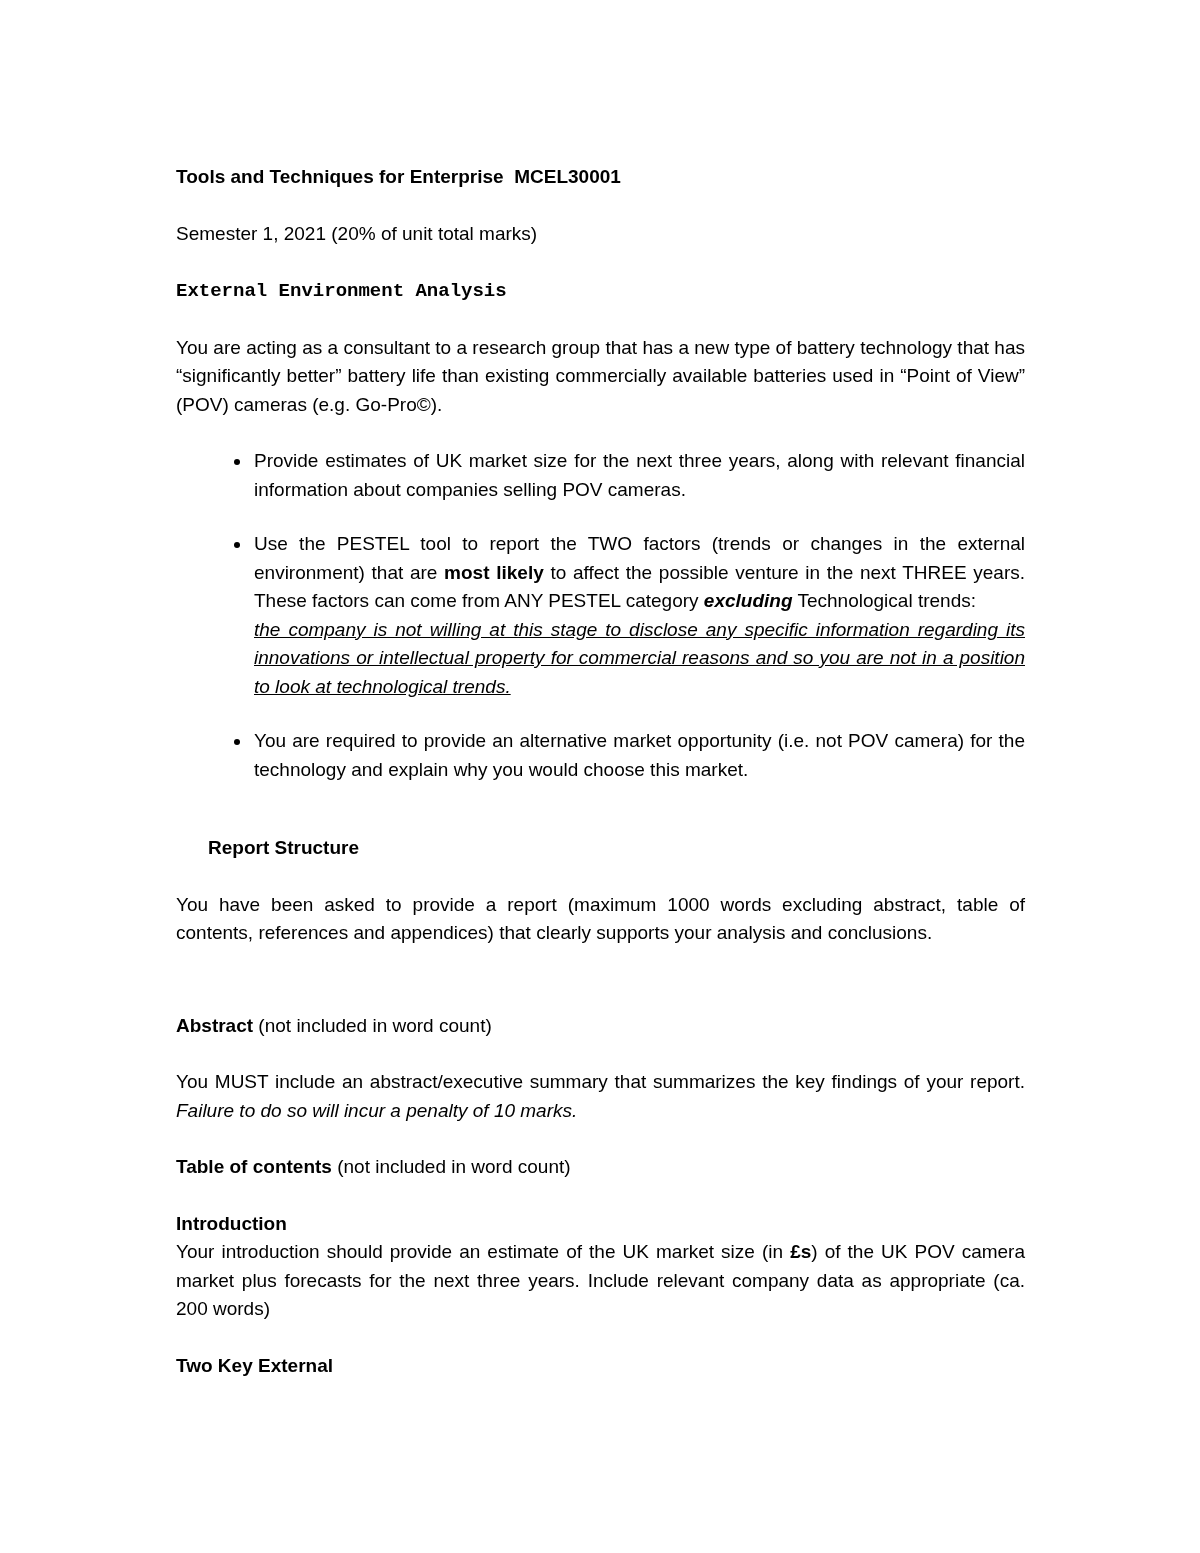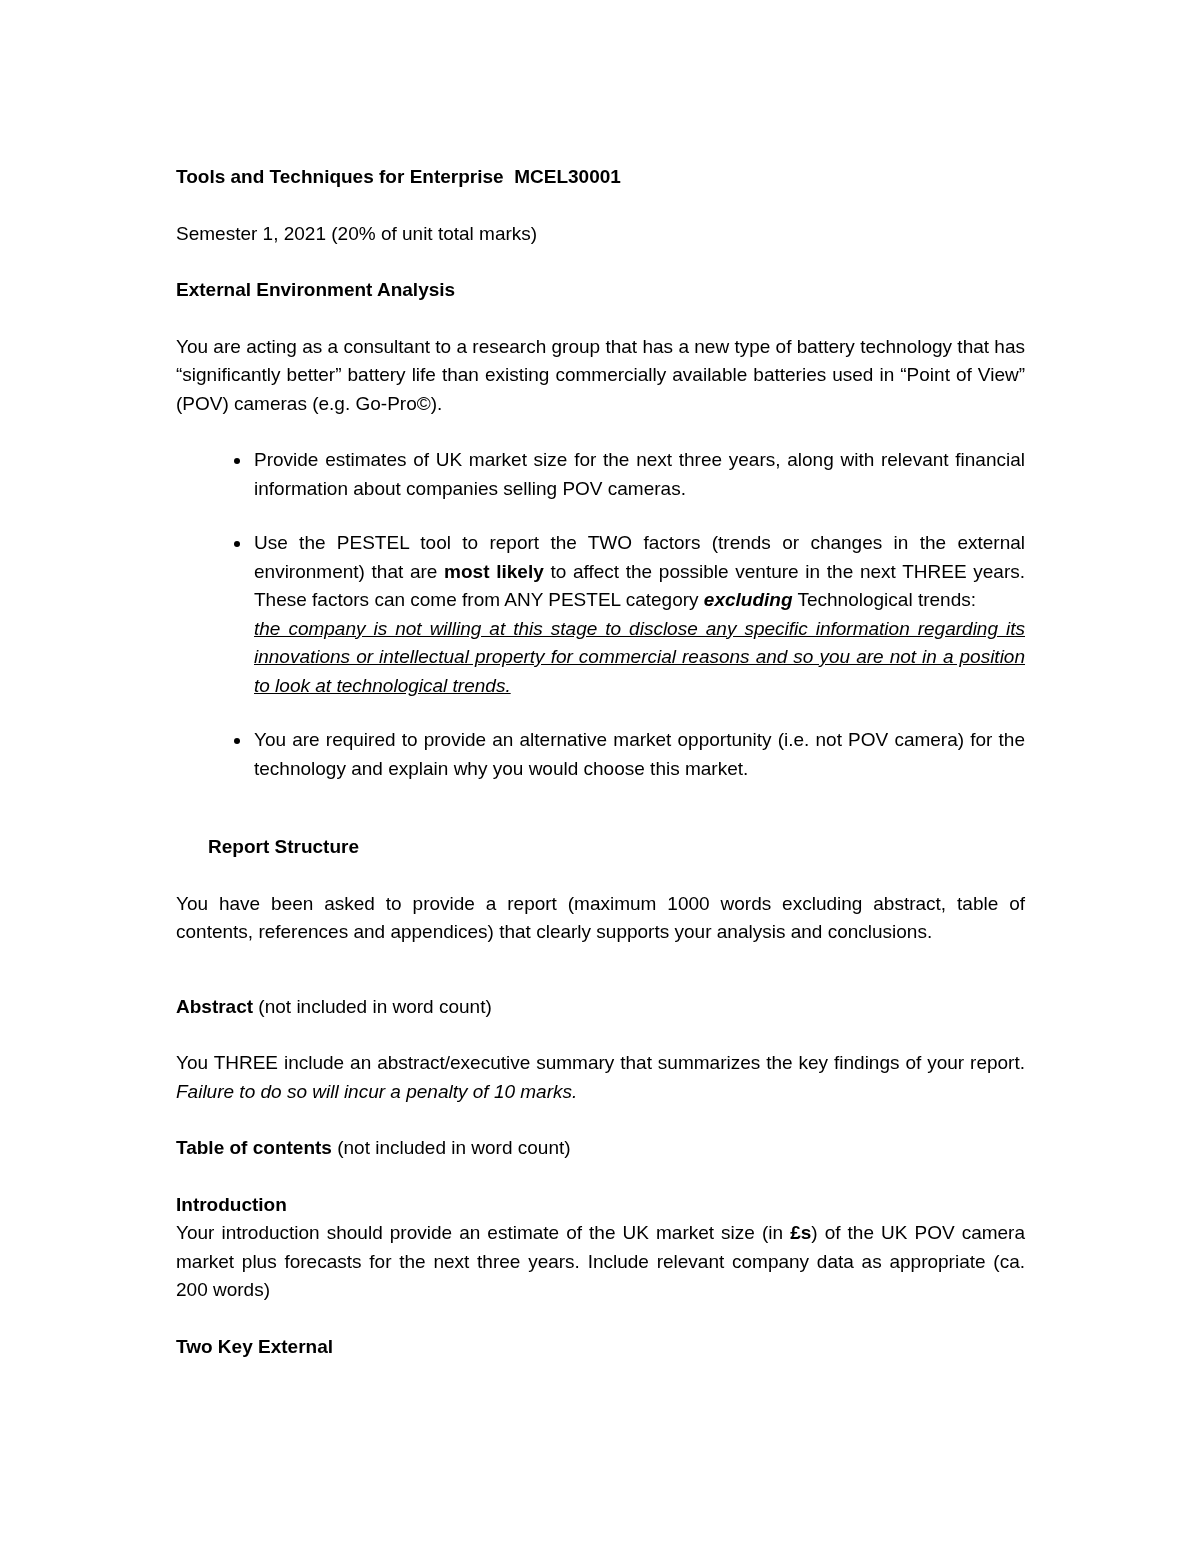--- a/index.html
+++ b/index.html
@@ -37,54 +37,54 @@
     padding-left: 2px;
   }
   ul.bullets li:last-child {
     margin-bottom: 0;
   }
   .gap-before-lg {
     margin-top: 50px;
     margin-left: 32px;
   }
   .gap-before-md {
-    margin-top: 46px;
+    margin-top: 64px;
   }
   .tight {
     margin-bottom: 0;
     margin-top: 16px;
   }
 </style>
 </head>
 <body>
 
 <div class="page">
 
   <p class="block"><span style="font-weight: bold;">Tools and Techniques for Enterprise&nbsp; MCEL30001</span></p>
 
   <p class="block"><span>Semester 1, 2021 (20% of unit total marks)</span></p>
 
-  <p class="block"><span style="font-weight: bold;">External Environment Analysis</span></p>
+  <p class="block"><span style="font-weight: bold; font-family: Liberation Mono, monospace;">External Environment Analysis</span></p>
 
   <p class="block justify"><span>You are acting as a consultant to a research group that has a new type of battery technology that has “significantly better” battery life than existing commercially available batteries used in “Point of View” (POV) cameras (e.g. Go-Pro©).</span></p>
 
 
   <ul class="bullets">
     <li class="justify"><span>Provide estimates of UK market size for the next three years, along with relevant financial information about companies selling POV cameras.</span></li>
     <li class="justify"><span>Use the PESTEL tool to report the TWO factors (trends or changes in the external environment) that are </span><span style="font-weight: bold;">most likely</span><span> to affect the possible venture in the next THREE years. These factors can come from ANY PESTEL category </span><span style="font-weight: bold; font-style: italic;">excluding</span><span> Technological trends:</span><br><span style="font-style: italic; text-decoration: underline;">the company is not willing at this stage to disclose any specific information regarding its innovations or intellectual property for commercial reasons and so you are not in a position to look at technological trends.</span></li>
     <li class="justify"><span>You are required to provide an alternative market opportunity (i.e. not POV camera) for the technology and explain why you would choose this market.</span></li>
   </ul>
 
   <p class="block gap-before-lg"><span style="font-weight: bold;">Report Structure</span></p>
 
   <p class="block justify"><span>You have been asked to provide a report (maximum 1000 words excluding abstract, table of contents, references and appendices) that clearly supports your analysis and conclusions.</span></p>
 
   <p class="block gap-before-md"><span style="font-weight: bold;">Abstract</span><span> (not included in word count)</span></p>
 
-  <p class="block justify"><span>You THREE include an abstract/executive summary that summarizes the key findings of your report. </span><span style="font-style: italic;">Failure to do so will incur a penalty of 10 marks.</span></p>
+  <p class="block justify"><span>You MUST include an abstract/executive summary that summarizes the key findings of your report. </span><span style="font-style: italic;">Failure to do so will incur a penalty of 10 marks.</span></p>
 
   <p class="block"><span style="font-weight: bold;">Table of contents</span><span> (not included in word count)</span></p>
 
   <p class="block tight"><span style="font-weight: bold;">Introduction</span></p>
 
   <p class="block justify"><span>Your introduction should provide an estimate of the UK market size (in </span><span style="font-weight: bold;">£s</span><span>) of the UK POV camera market plus forecasts for the next three years. Include relevant company data as appropriate (ca. 200 words)</span></p>
 
   <p class="block"><span style="font-weight: bold;">Two Key External</span></p>
 
 </div>

